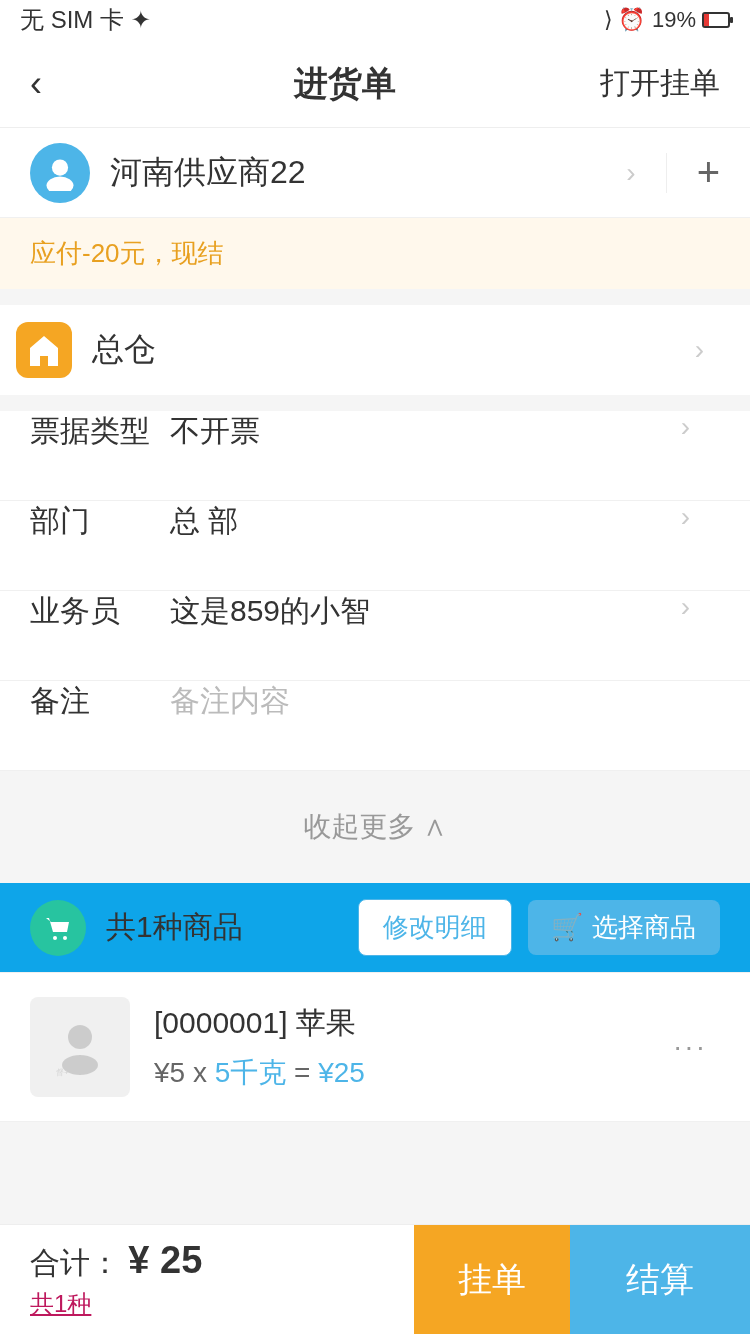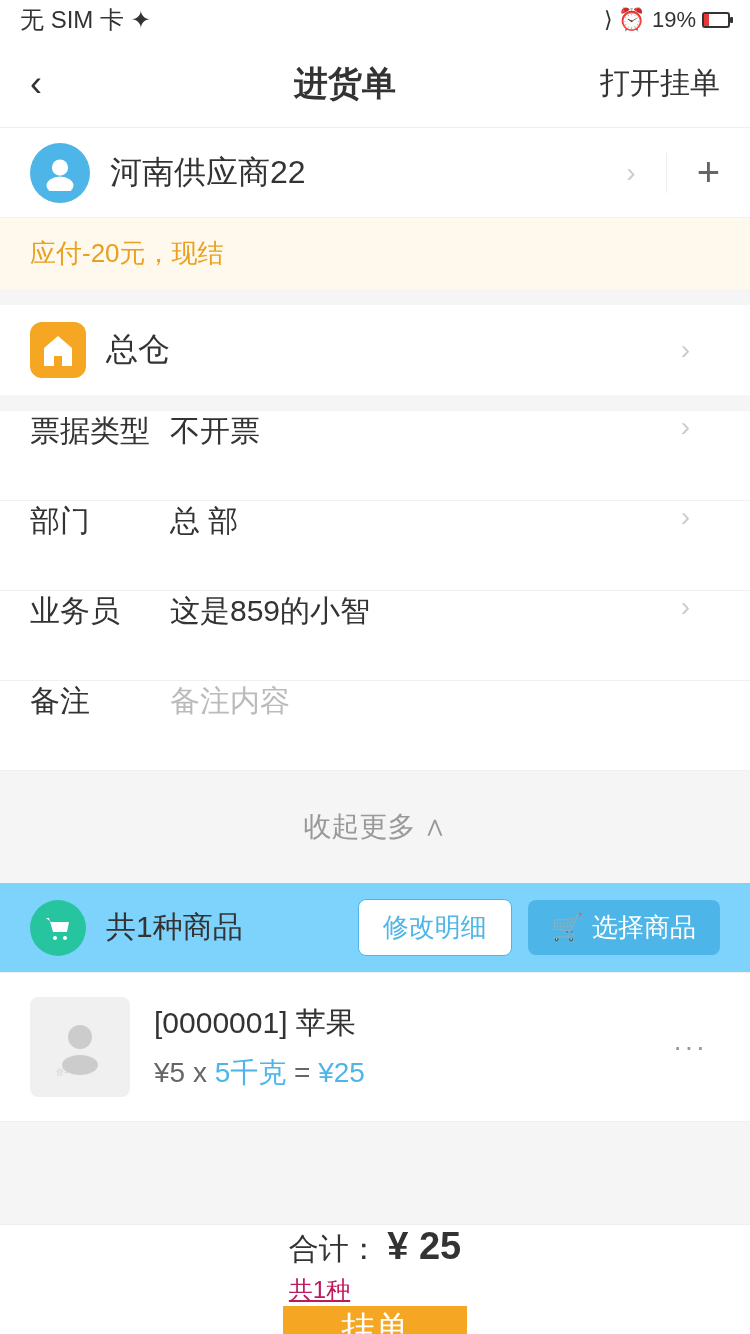--- a/index.html
+++ b/index.html
@@ -120,21 +120,21 @@
       padding: 18px 30px;
       font-size: 26px;
       color: #e8a020;
       margin-bottom: 16px;
     }
 
     
     .warehouse-row {
       display: flex;
       align-items: center;
-      padding: 0 30px;
+      padding: 0 16px;
       height: 90px;
       background: #fff;
       margin-bottom: 16px;
     }
     .warehouse-icon {
       width: 56px;
       height: 56px;
       border-radius: 12px;
       background: #f5a623;
       display: flex;
@@ -184,21 +184,21 @@
       cursor: pointer;
       margin-bottom: 16px;
     }
 
     
     .product-header {
       display: flex;
       align-items: center;
       padding: 0 30px;
       height: 90px;
-      background: #7dd3fc;
+      background: #0ea5e9;
       border-bottom: 1px solid #f0f0f0;
     }
     .product-icon {
       width: 56px;
       height: 56px;
       border-radius: 28px;
       background: #27c4a0;
       display: flex;
       align-items: center;
       justify-content: center;
@@ -288,21 +288,20 @@
     .bottom-bar {
       position: fixed;
       bottom: 0;
       left: 0;
       width: 750px;
       height: 110px;
       display: flex;
       align-items: center;
       background: #fff;
       border-top: 1px solid #eee;
-      flex-direction: column;
     }
     .total-section {
       flex: 1;
       padding: 0 30px;
     }
     .total-main {
       font-size: 30px;
       color: #333;
     }
     .total-amount {
@@ -310,21 +309,21 @@
       font-weight: 600;
       color: #333;
     }
     .total-sub {
       font-size: 24px;
       color: #be185d;
       margin-top: 4px;
       text-decoration: underline;
     }
     .btn-hang {
-      width: 184px;
+      width: 156px;
       height: 110px;
       background: #f5a623;
       color: #fff;
       font-size: 34px;
       display: flex;
       align-items: center;
       justify-content: center;
       cursor: pointer;
       border: none;
     }

